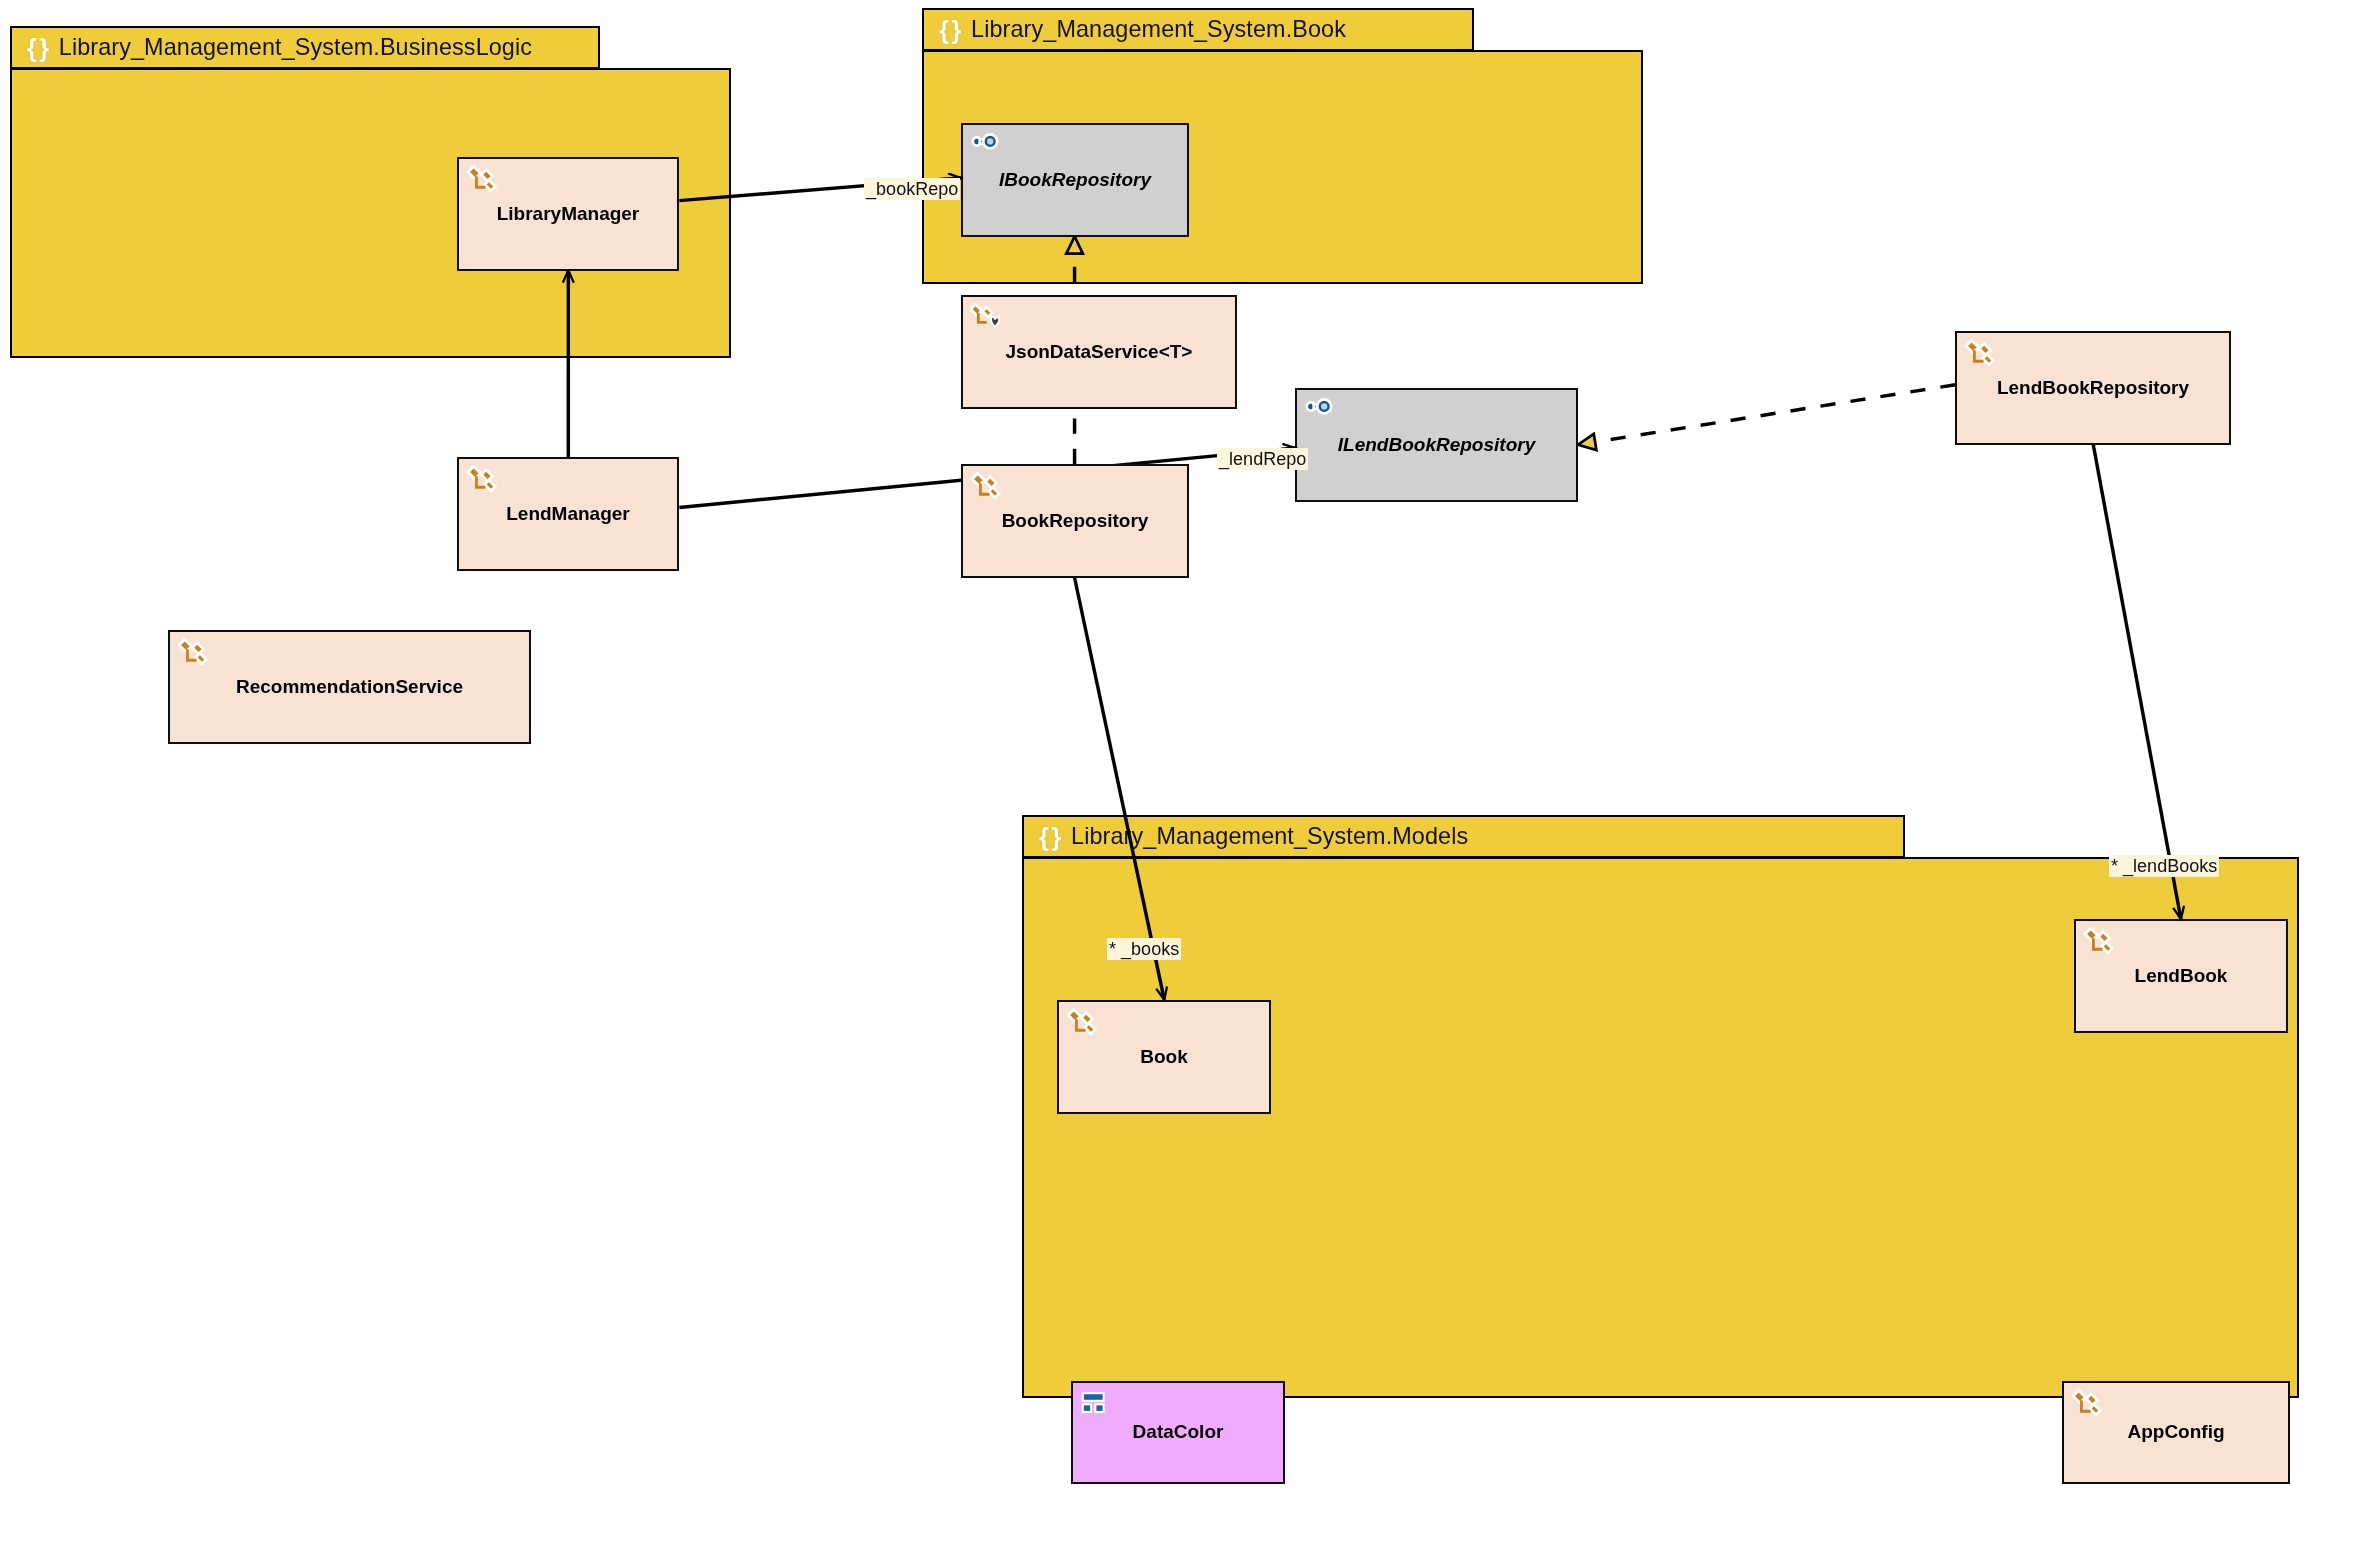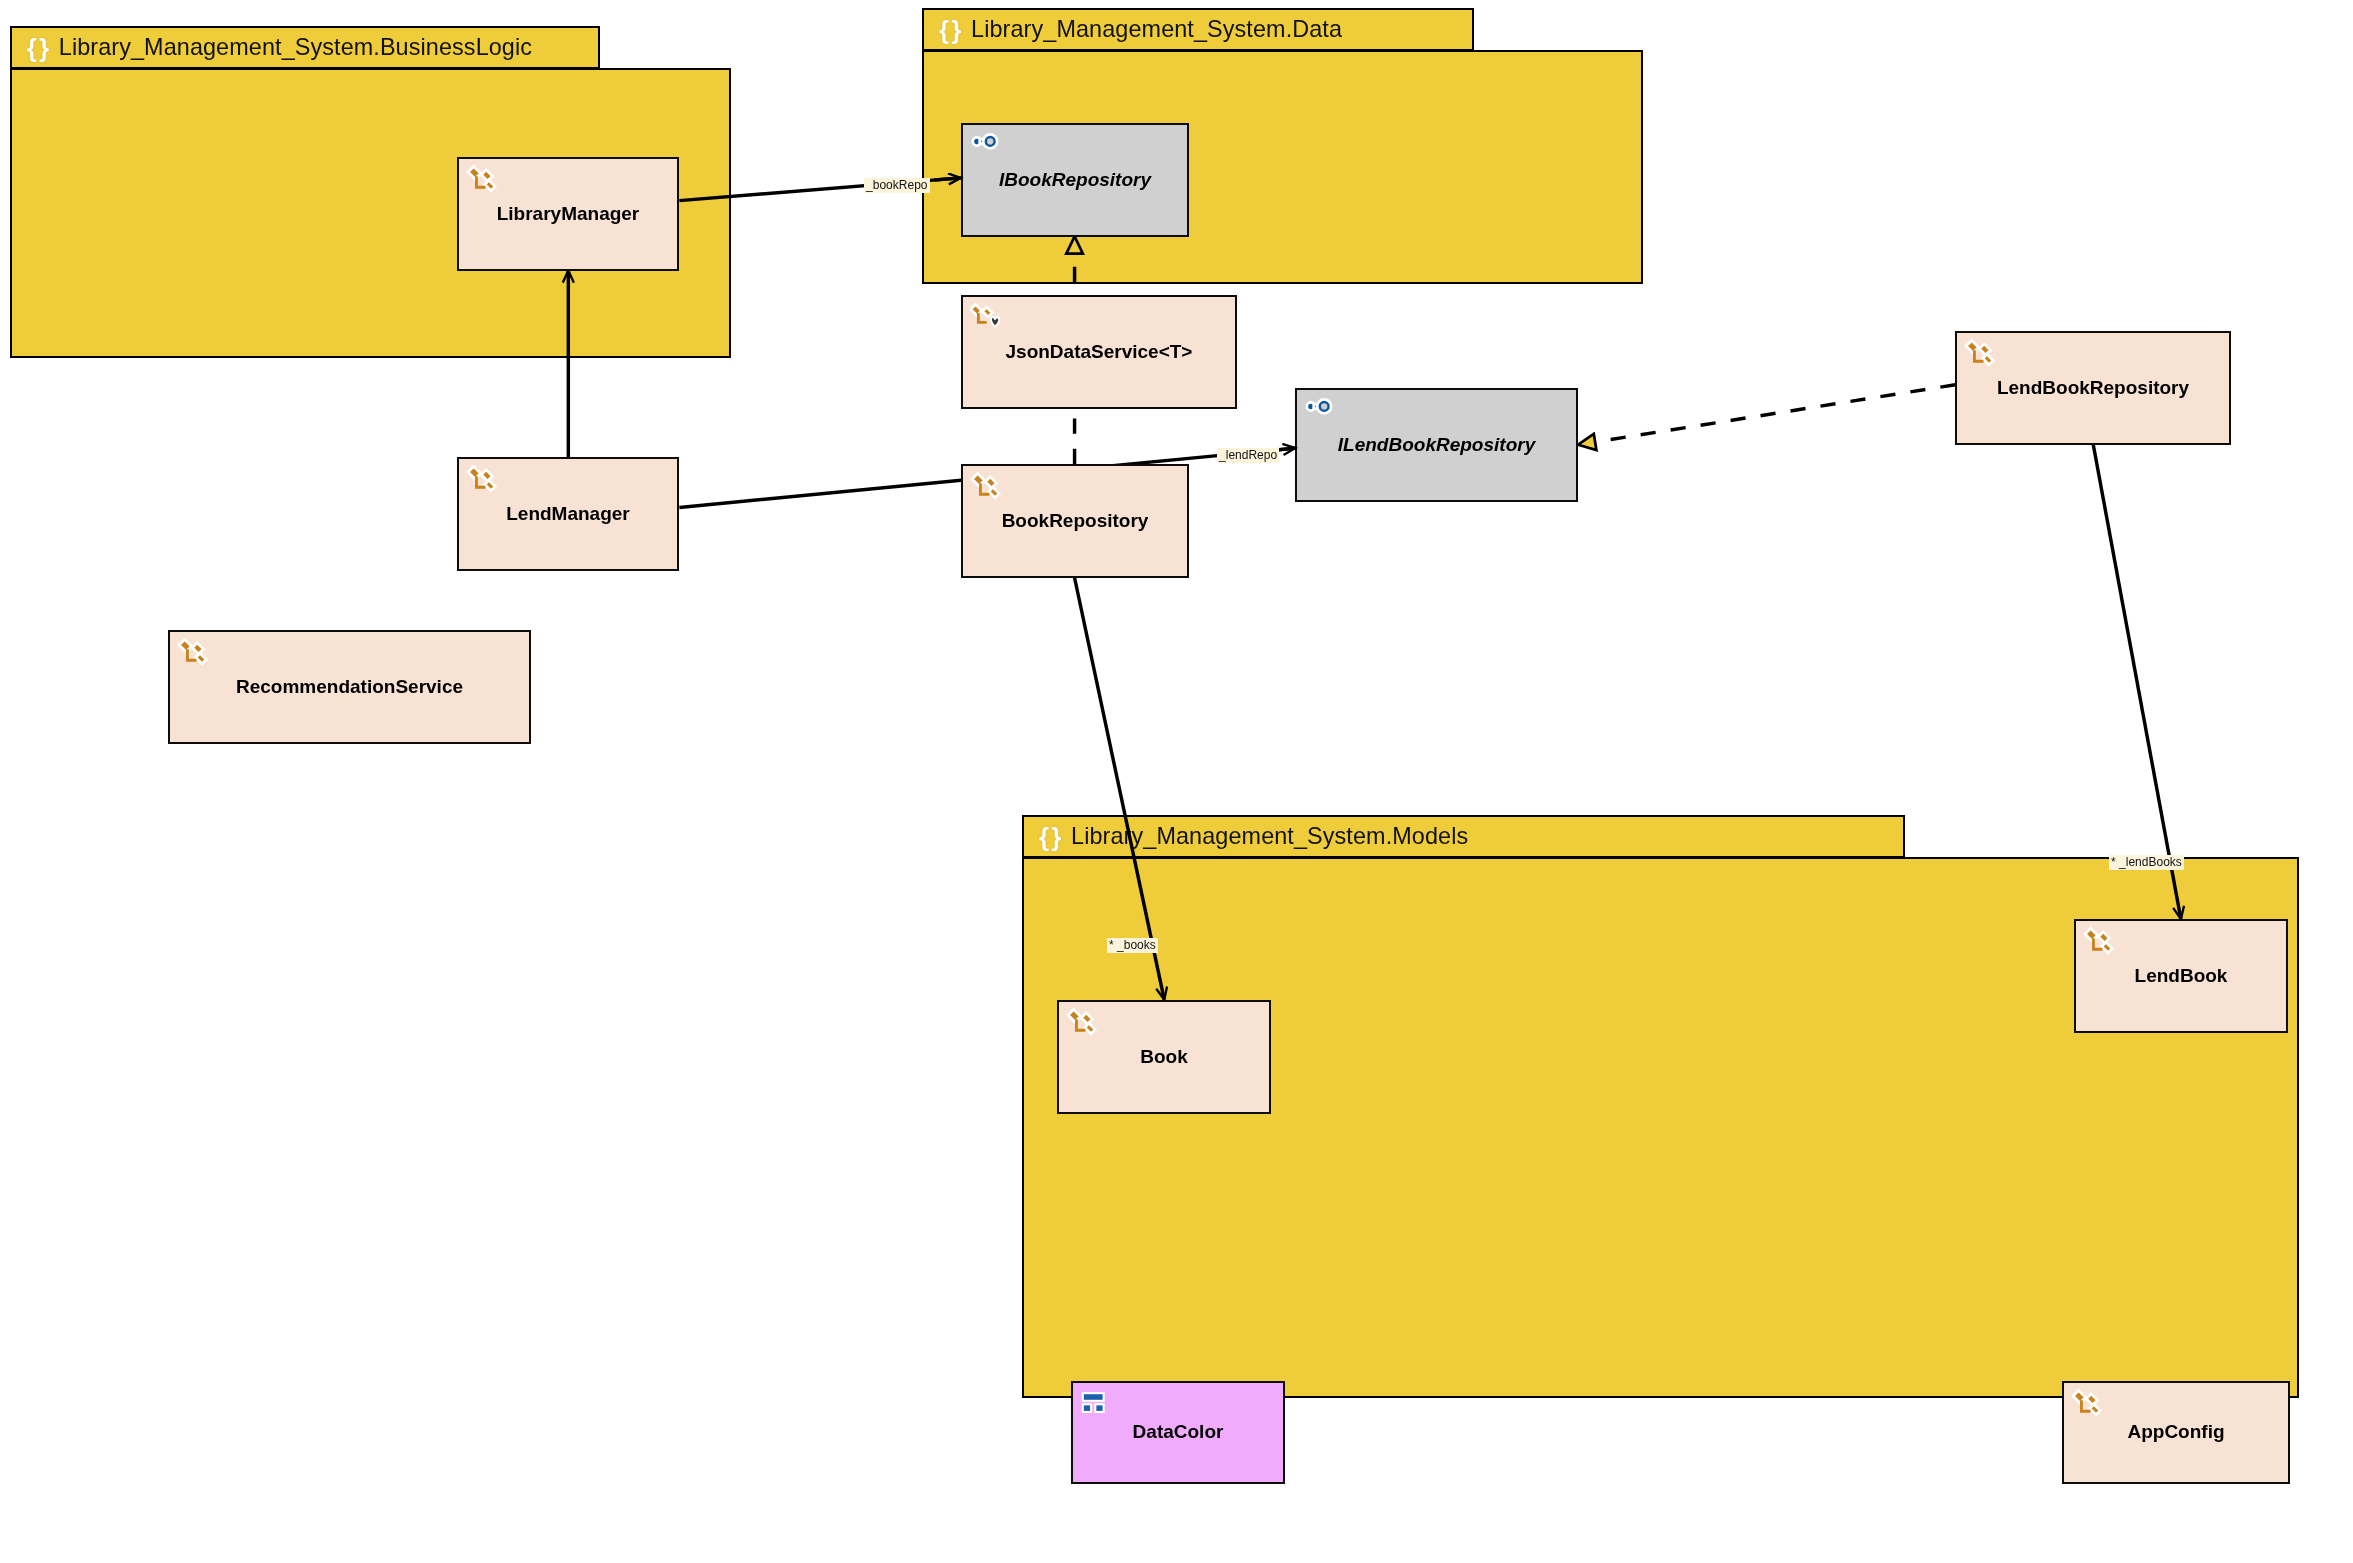--- a/index.html
+++ b/index.html
@@ -81,21 +81,21 @@
     position: absolute;
     top: 5.5px;
     left: 6.9px;
     width: 32px;
     height: 32px;
   }
   
   .edge-label {
     position: absolute;
     background: #FCF5DC;
-    font-size: 12px;
+    font-size: 18px;
     color: #111111;
     white-space: nowrap;
     padding: 0.7px 2.1px;
     z-index: 7;
     line-height: 1.15;
   }
   svg.edges {
     position: absolute;
     top: 0; left: 0;
     width: 2354px;
@@ -116,21 +116,21 @@
     <div class="pkg-tab" id="tab-businesslogic" style="left: 9.7px; top: 26px; width: 590px; height: 43px;">
       <span class="brace-icon">{ }</span>
       <span class="pkg-label">Library_Management_System.BusinessLogic</span>
     </div>
     <div class="pkg-body" id="body-businesslogic" style="left: 9.7px; top: 68px; width: 721px; height: 290px;"></div>
   </div>
 
   <div class="pkg">
     <div class="pkg-tab" id="tab-data" style="left: 922px; top: 8.3px; width: 552px; height: 43px;">
       <span class="brace-icon">{ }</span>
-      <span class="pkg-label">Library_Management_System.Data</span>
+      <span class="pkg-label">Library_Management_System.Book</span>
     </div>
     <div class="pkg-body" id="body-data" style="left: 922px; top: 50px; width: 721px; height: 234px;"></div>
   </div>
 
   <div class="pkg">
     <div class="pkg-tab" id="tab-models" style="left: 1022px; top: 815px; width: 883px; height: 43px;">
       <span class="brace-icon">{ }</span>
       <span class="pkg-label">Library_Management_System.Models</span>
     </div>
     <div class="pkg-body" id="body-models" style="left: 1022px; top: 857px; width: 1277px; height: 541px;"></div>

